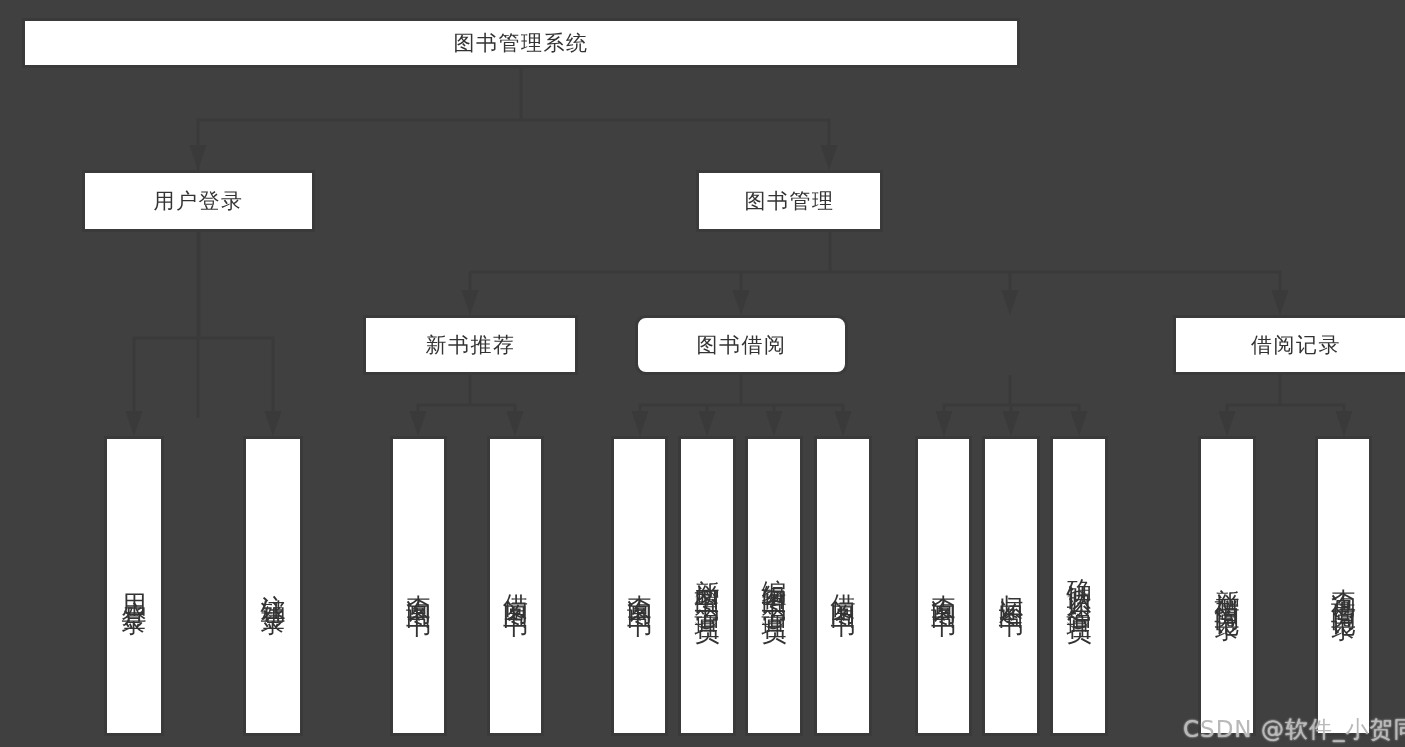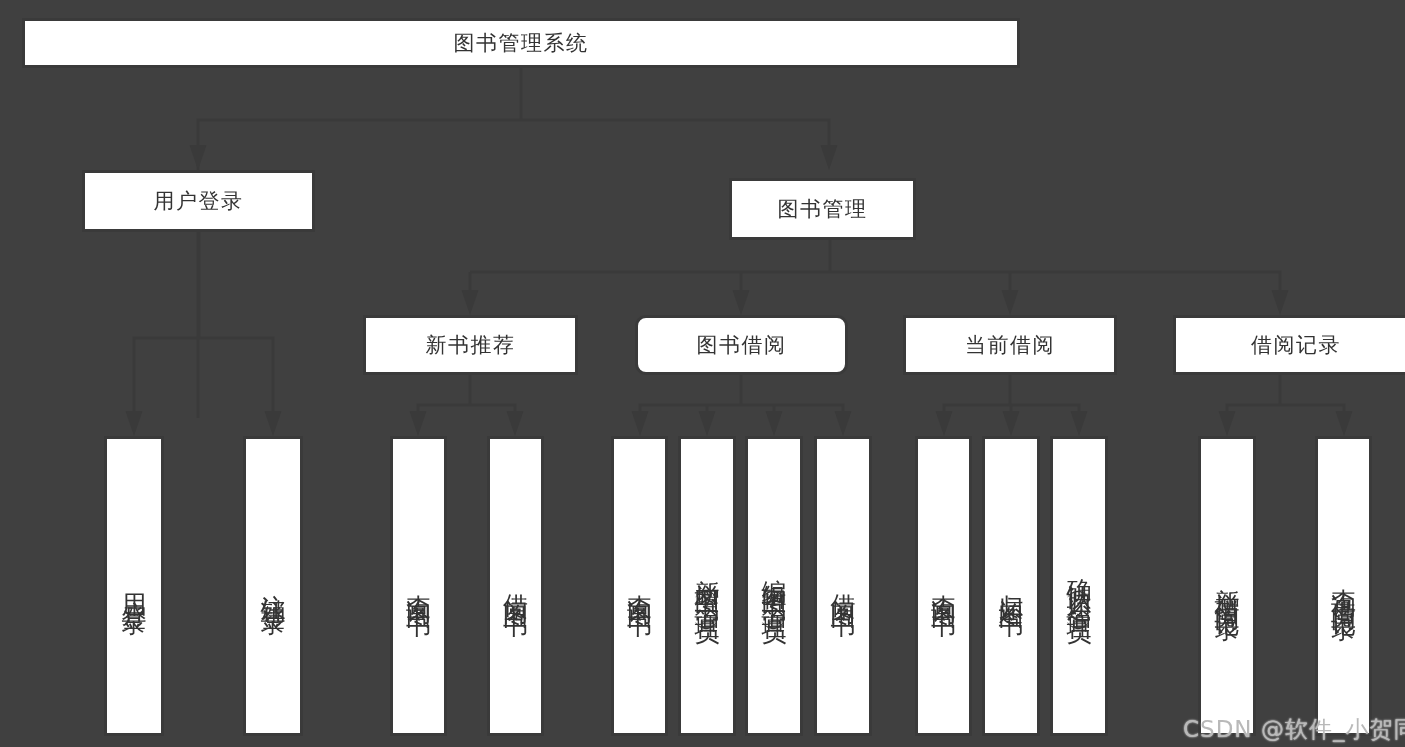--- a/index.html
+++ b/index.html
@@ -122,25 +122,24 @@
       M935.5,411 L952.5,411 L944,436 Z
       M1002.5,411 L1019.5,411 L1011,436 Z
       M1070.5,411 L1087.5,411 L1079,436 Z
       M1218.5,411 L1235.5,411 L1227,436 Z
       M1335.5,411 L1352.5,411 L1344,436 Z"></path>
   </svg>
 
   <div class="hbox" style="left:22px; top:18px; width:998px; height:50px;">图书管理系统</div>
 
   <div class="hbox" style="left:82px; top:170px; width:233px; height:62px;">用户登录</div>
-  <div class="hbox" style="left:729px; top:170px; width:187px; height:62px;margin-top:8px;">图书管理</div>
+  <div class="hbox" style="left:696px; top:170px; width:187px; height:62px;">图书管理</div>
 
   <div class="hbox" style="left:363px; top:315px; width:215px; height:60px;">新书推荐</div>
   <div class="hbox" style="left:635px; top:315px; width:213px; height:60px;border-radius:11px;">图书借阅</div>
-  <div class="hbox" style="left:903px; top:315px; width:214px; height:60px;">当前借阅</div>
   <div class="hbox" style="left:1173px; top:315px; width:246px; height:60px;">借阅记录</div>
 
   <div class="vbox" style="left:104px; width:60px;">
     <span class="vtext">用户登录</span>
   </div>
   <div class="vbox" style="left:243px; width:60px;">
     <span class="vtext">注销登录</span>
   </div>
 
   <div class="vbox" style="left:390px; width:57px;">

